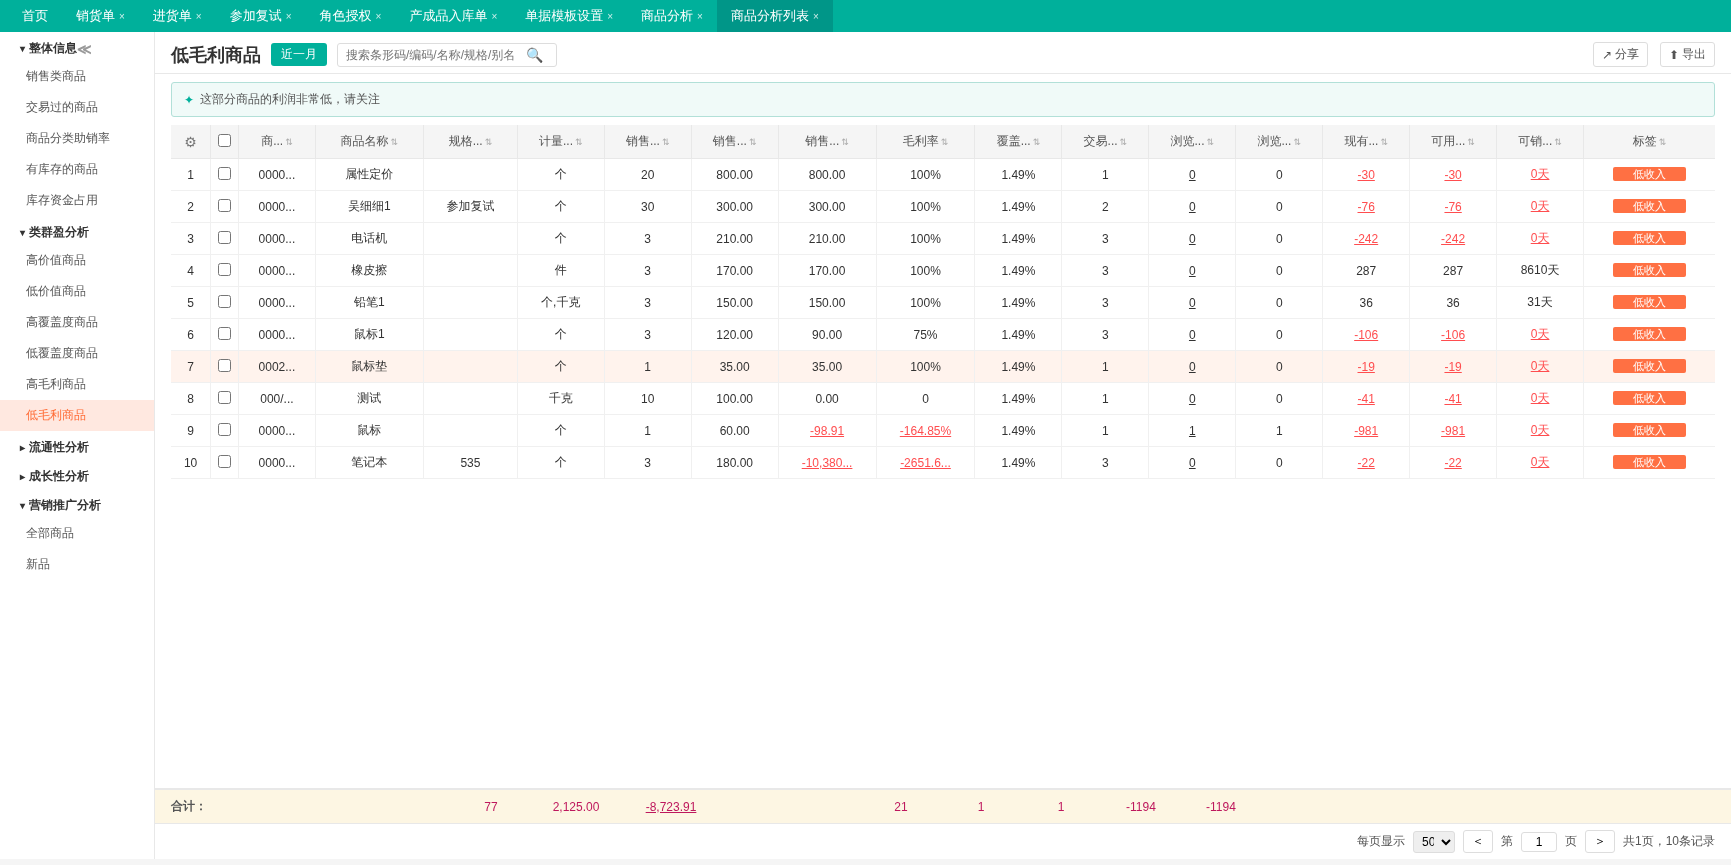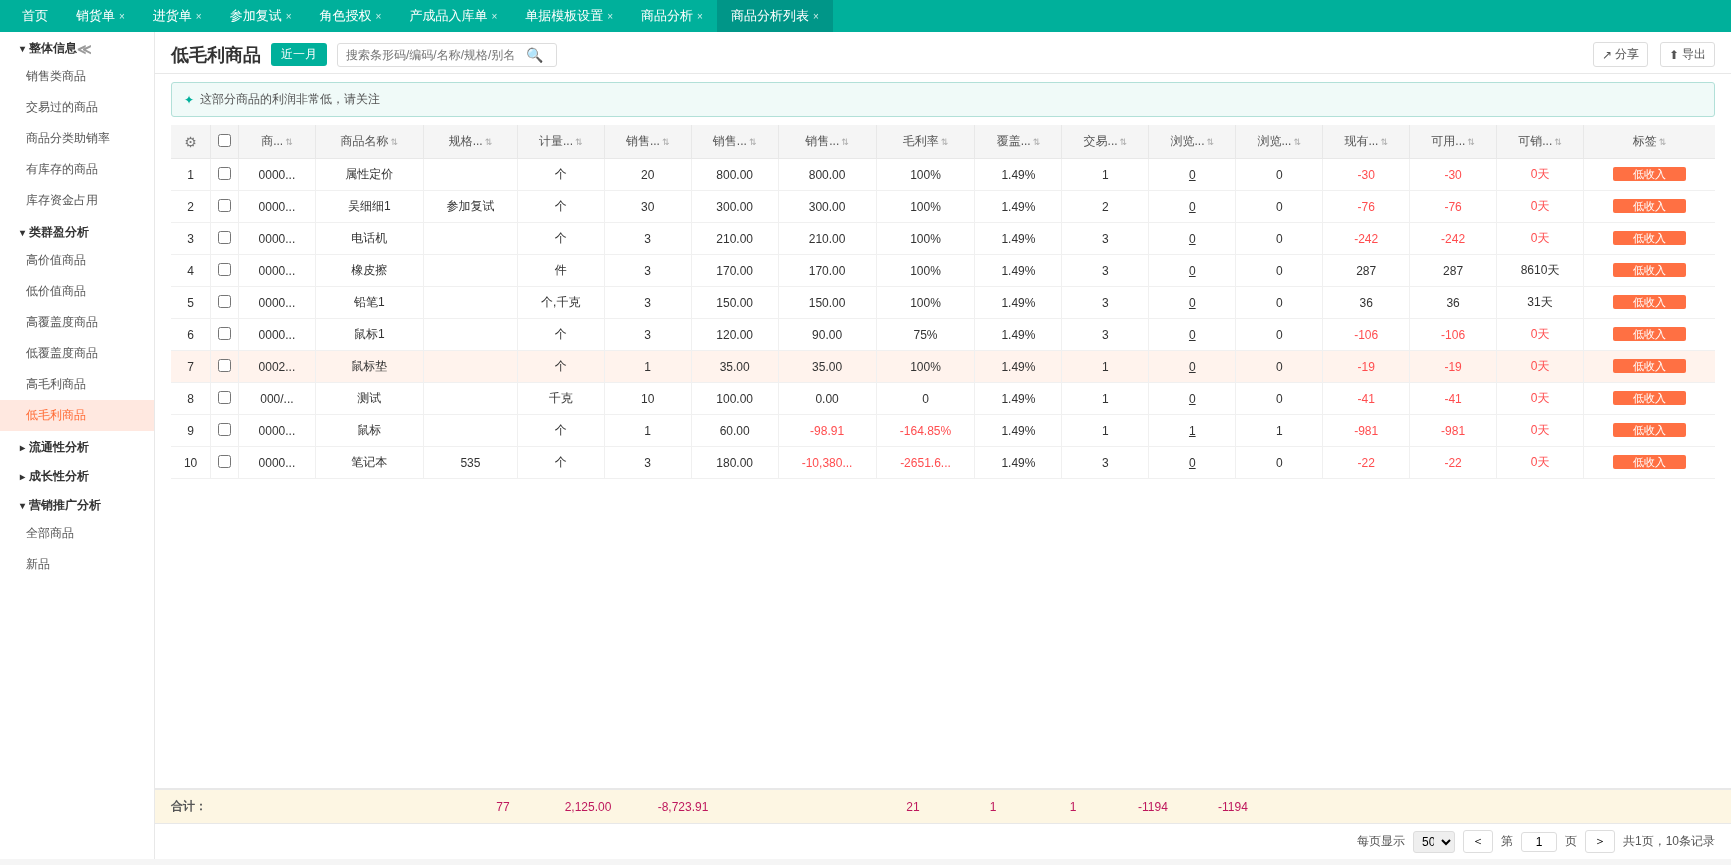--- a/index.html
+++ b/index.html
@@ -44,26 +44,26 @@
     table { width: 100%; border-collapse: collapse; font-size: 12px; }
     thead tr { background: #f5f5f5; }
     th { padding: 8px 6px; text-align: center; border-bottom: 1px solid #e8e8e8; border-right: 1px solid #e8e8e8; color: #555; font-weight: normal; white-space: nowrap; position: sticky; top: 0; background: #f5f5f5; z-index: 1; }
     th:last-child { border-right: none; }
     td { padding: 7px 6px; text-align: center; border-bottom: 1px solid #f0f0f0; border-right: 1px solid #f0f0f0; white-space: nowrap; }
     td:last-child { border-right: none; }
     tr.highlighted td { background: #fff3ed; }
     .sort-icon { font-size: 9px; color: #aaa; margin-left: 2px; }
     .tag-orange { background: #ff7043; color: #fff; border-radius: 2px; padding: 1px 20px; font-size: 11px; }
     .underline-num { text-decoration: underline; color: #333; cursor: pointer; }
-    .text-red { color: #ff4d4f; }
+    .text-red { color: #ff4d4f; text-decoration: underline; }
     .checkbox-col { width: 28px; }
 
     
     .table-footer { background: #fdf6e3; border-top: 2px solid #e8e8e8; padding: 8px 16px; display: flex; align-items: center; font-size: 12px; }
-    .footer-label { color: #555; margin-right: 32px; font-weight: bold; min-width: 40px; }
+    .footer-label { color: #555; margin-right: 20px; font-weight: bold; min-width: 40px; }
     .footer-cells { display: flex; flex: 1; }
     .footer-cell { text-align: center; color: #be185d; }
 
     
     .pagination-bar { display: flex; align-items: center; justify-content: flex-end; padding: 6px 16px; border-top: 1px solid #e8e8e8; background: #fff; font-size: 12px; color: #555; gap: 8px; }
     .page-size-select { border: 1px solid #ddd; border-radius: 3px; padding: 2px 4px; font-size: 12px; width: 42px; }
     .page-btn { border: 1px solid #ddd; background: #fff; border-radius: 3px; padding: 2px 8px; cursor: pointer; font-size: 12px; }
     .page-input { border: 1px solid #ddd; border-radius: 3px; width: 36px; text-align: center; padding: 2px; font-size: 12px; }
 
     

